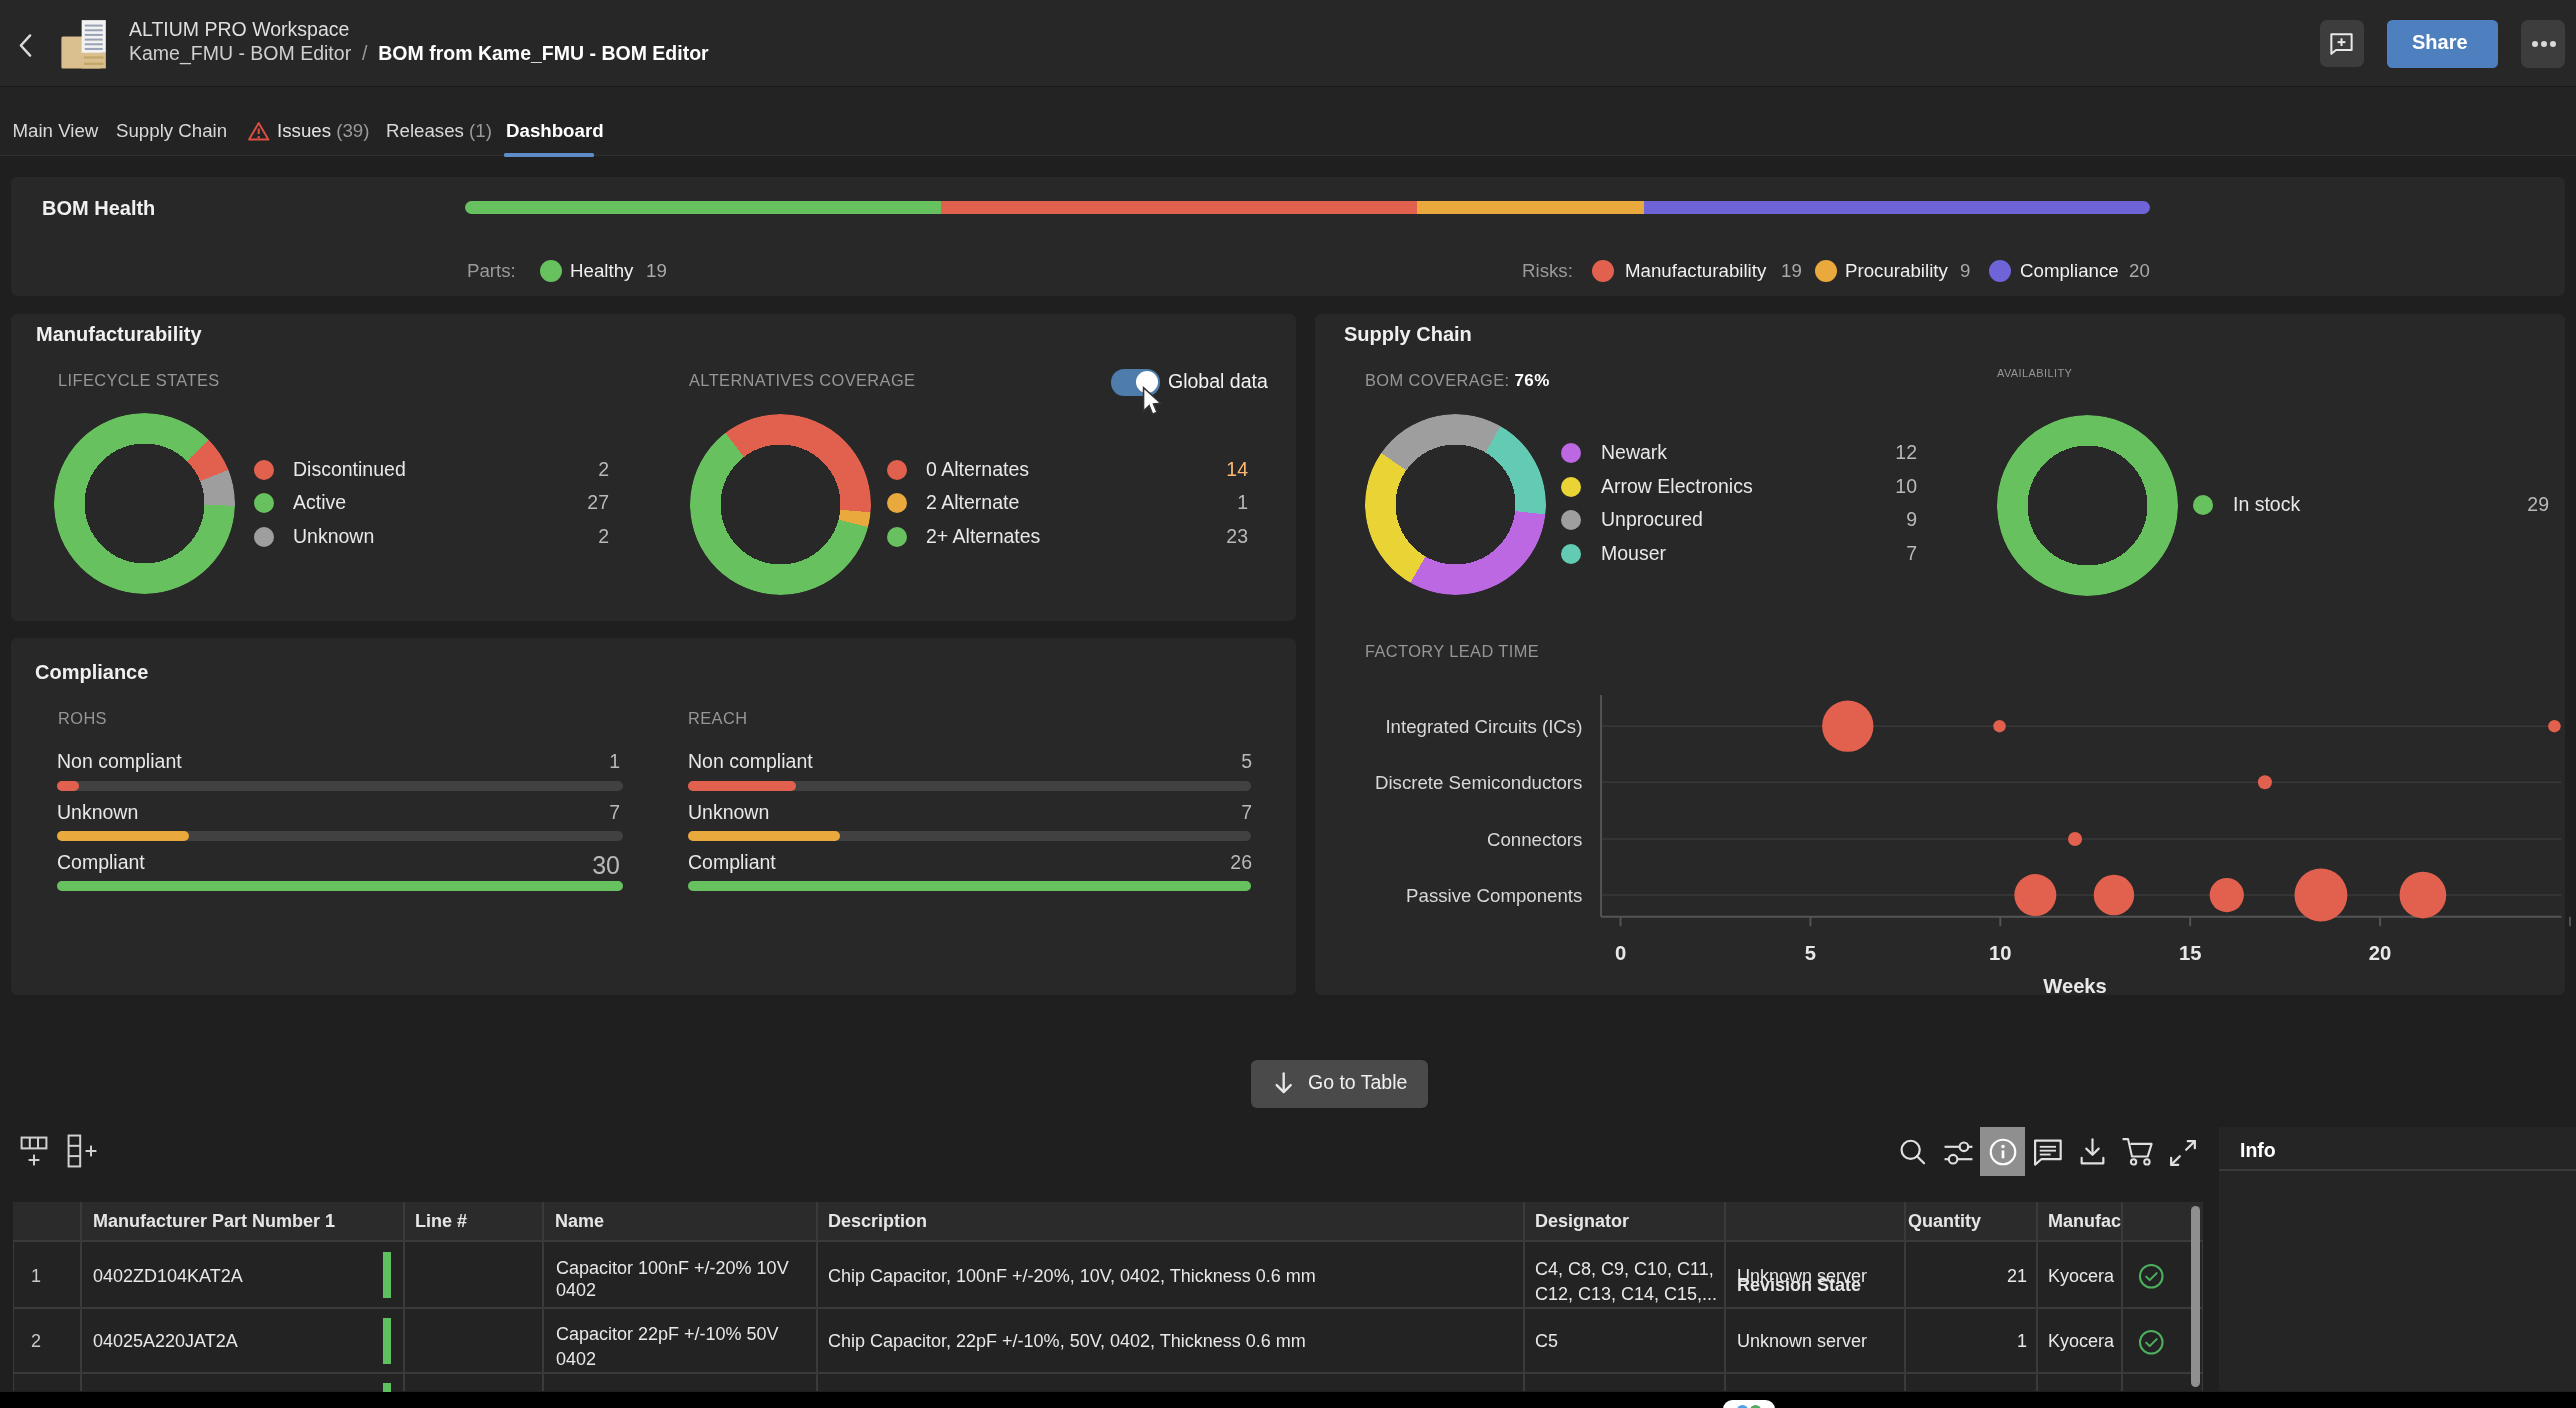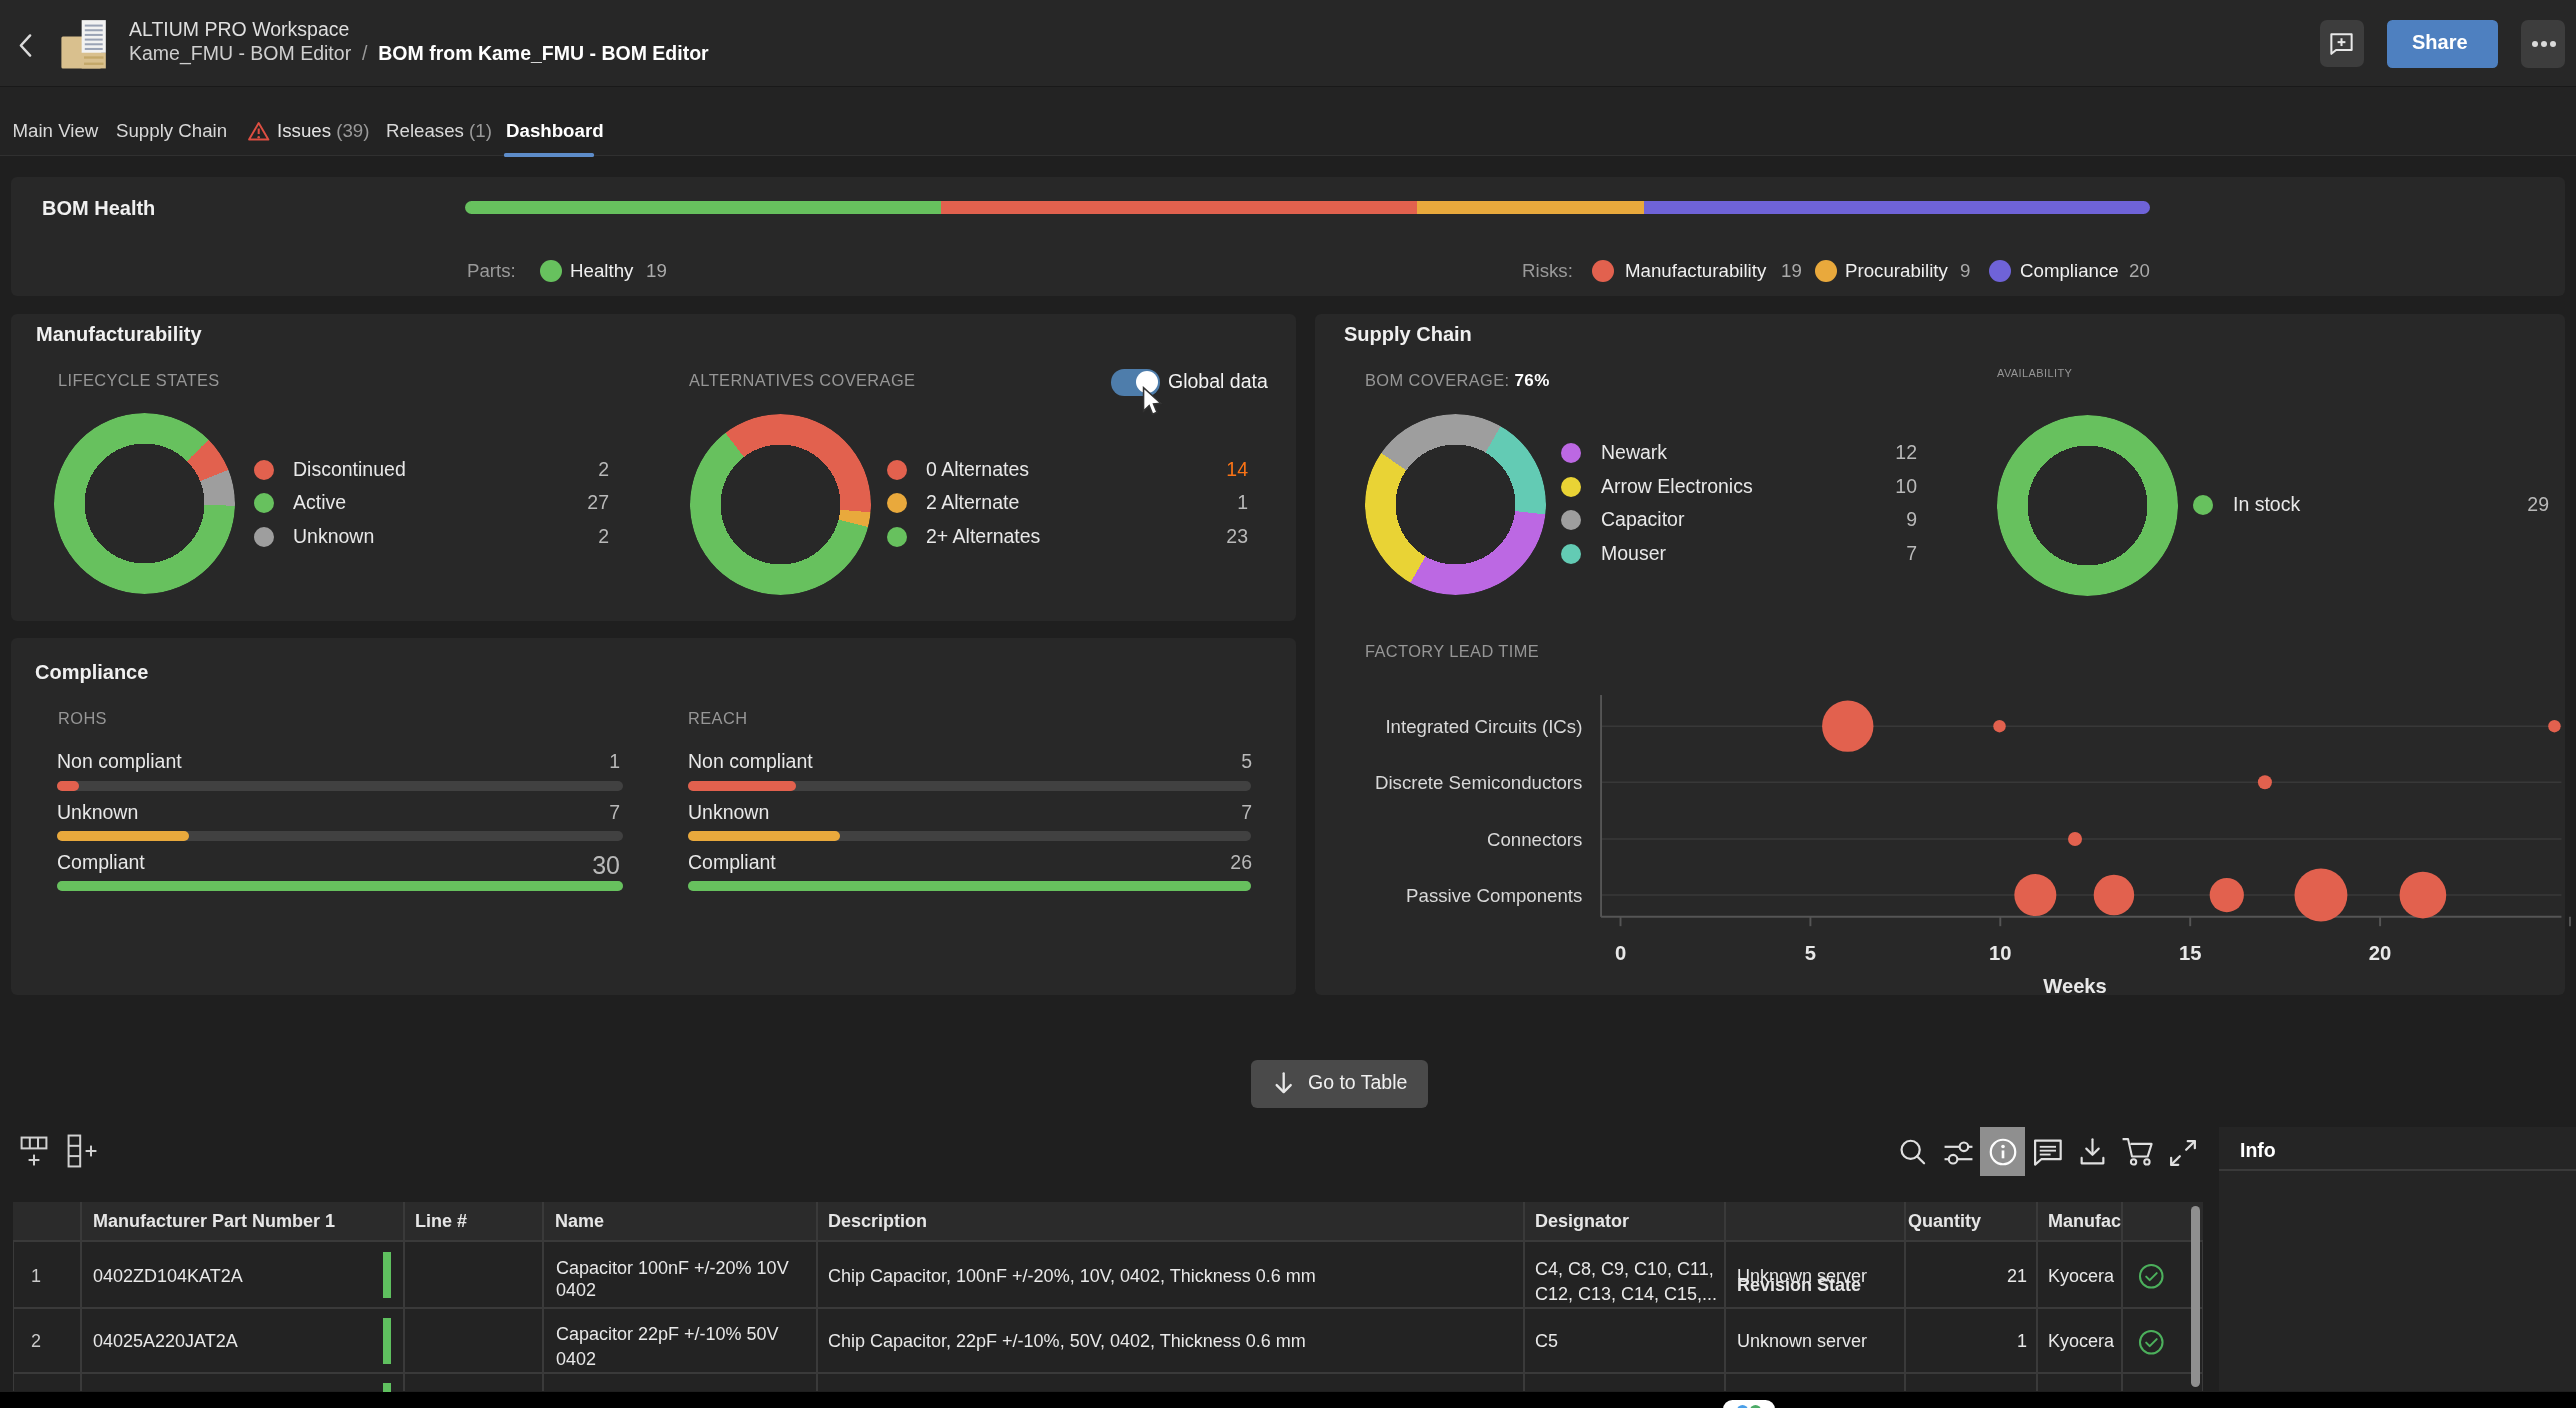--- a/index.html
+++ b/index.html
@@ -103,21 +103,21 @@
 <div class="dot" style="left:254px;top:493px;width:20px;height:20px;background:#67c15e"></div>
 <div class="t" style="left:293px;top:493px;font-size:19.5px">Active</div>
 <div class="t" style="left:545px;top:493px;font-size:19.5px;color:#b9b9b9;width:64px;text-align:right">27</div>
 <div class="dot" style="left:254px;top:527px;width:20px;height:20px;background:#9e9e9e"></div>
 <div class="t" style="left:293px;top:527px;font-size:19.5px">Unknown</div>
 <div class="t" style="left:545px;top:527px;font-size:19.5px;color:#b9b9b9;width:64px;text-align:right">2</div>
 <div class="t" style="left:689px;top:372px;font-size:16.4px;color:#969696;letter-spacing:0.4px">ALTERNATIVES COVERAGE</div>
 <div class="donut" style="left:690px;top:414px;background:conic-gradient(from 322.4deg,#e2614e 0 132.6deg,#e9a93c 132.6deg 142.1deg,#67c15e 142.1deg 360deg)"></div>
 <div class="dot" style="left:887px;top:460px;width:20px;height:20px;background:#e2614e"></div>
 <div class="t" style="left:926px;top:460px;font-size:19.5px">0 Alternates</div>
-<div class="t" style="left:1184px;top:460px;font-size:19.5px;color:#f97316;width:64px;text-align:right">14</div>
+<div class="t" style="left:1184px;top:460px;font-size:19.5px;color:#fdba74;width:64px;text-align:right">14</div>
 <div class="dot" style="left:887px;top:493px;width:20px;height:20px;background:#e9a93c"></div>
 <div class="t" style="left:926px;top:493px;font-size:19.5px">2 Alternate</div>
 <div class="t" style="left:1184px;top:493px;font-size:19.5px;color:#b9b9b9;width:64px;text-align:right">1</div>
 <div class="dot" style="left:887px;top:527px;width:20px;height:20px;background:#67c15e"></div>
 <div class="t" style="left:926px;top:527px;font-size:19.5px">2+ Alternates</div>
 <div class="t" style="left:1184px;top:527px;font-size:19.5px;color:#b9b9b9;width:64px;text-align:right">23</div>
 
 <div class="abs" style="left:1111px;top:369px;width:49px;height:26.5px;border-radius:13.2px;background:#4e7dab"></div>
 <div class="dot" style="left:1136px;top:371px;width:22px;height:22px;background:#fff"></div>
 <div class="t" style="left:1168px;top:372px;font-size:19.5px;color:#f2f2f2">Global data</div>
@@ -158,21 +158,21 @@
 <div class="t" style="left:1344px;top:324px;font-size:20px;font-weight:bold;color:#f0f0f0">Supply Chain</div>
 <div class="t" style="left:1365px;top:372px;font-size:16.4px;color:#969696;letter-spacing:0.4px">BOM COVERAGE: <b style="color:#fff;font-size:17px">76%</b></div>
 <div class="donut" style="left:1365px;top:414px;background:conic-gradient(from 30deg,#63cbb4 0 66.3deg,#bc68e3 66.3deg 180deg,#e9d335 180deg 274.7deg,#9e9e9e 274.7deg 360deg)"></div>
 <div class="dot" style="left:1561px;top:443px;width:20px;height:20px;background:#bc68e3"></div>
 <div class="t" style="left:1601px;top:443px;font-size:19.5px">Newark</div>
 <div class="t" style="left:1853px;top:443px;font-size:19.5px;color:#b9b9b9;width:64px;text-align:right">12</div>
 <div class="dot" style="left:1561px;top:477px;width:20px;height:20px;background:#e9d335"></div>
 <div class="t" style="left:1601px;top:477px;font-size:19.5px">Arrow Electronics</div>
 <div class="t" style="left:1853px;top:477px;font-size:19.5px;color:#b9b9b9;width:64px;text-align:right">10</div>
 <div class="dot" style="left:1561px;top:510px;width:20px;height:20px;background:#9e9e9e"></div>
-<div class="t" style="left:1601px;top:510px;font-size:19.5px">Capacitor</div>
+<div class="t" style="left:1601px;top:510px;font-size:19.5px">Unprocured</div>
 <div class="t" style="left:1853px;top:510px;font-size:19.5px;color:#b9b9b9;width:64px;text-align:right">9</div>
 <div class="dot" style="left:1561px;top:544px;width:20px;height:20px;background:#63cbb4"></div>
 <div class="t" style="left:1601px;top:544px;font-size:19.5px">Mouser</div>
 <div class="t" style="left:1853px;top:544px;font-size:19.5px;color:#b9b9b9;width:64px;text-align:right">7</div>
 <div class="t" style="left:1997px;top:368px;font-size:11px;color:#969696;letter-spacing:0.4px">AVAILABILITY</div>
 <div class="donut" style="left:1997px;top:415px;background:#67c15e"></div>
 <div class="dot" style="left:2193px;top:495px;width:20px;height:20px;background:#67c15e"></div>
 <div class="t" style="left:2233px;top:495px;font-size:19.5px">In stock</div>
 <div class="t" style="left:2485px;top:495px;font-size:19.5px;color:#b9b9b9;width:64px;text-align:right">29</div>
 <div class="t" style="left:1365px;top:643px;font-size:16.4px;color:#969696;letter-spacing:0.4px">FACTORY LEAD TIME</div>

